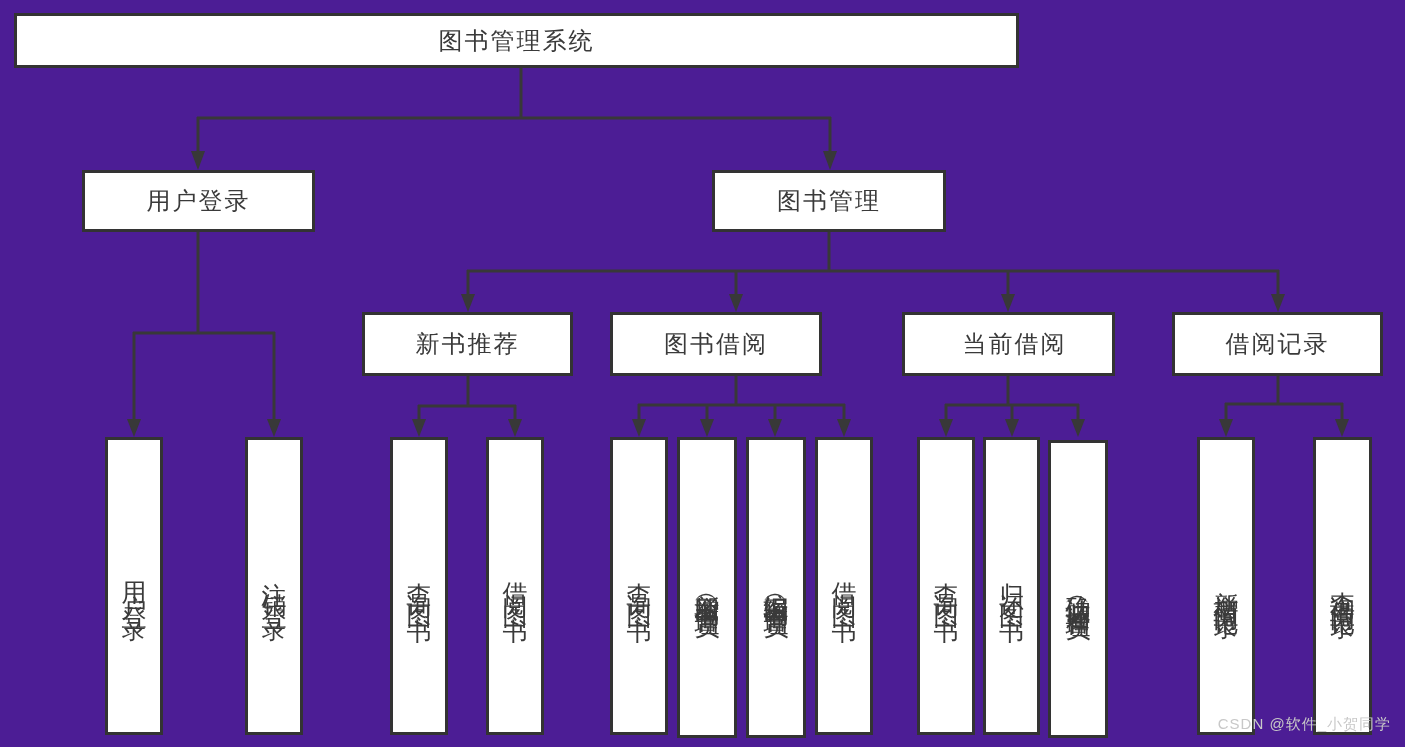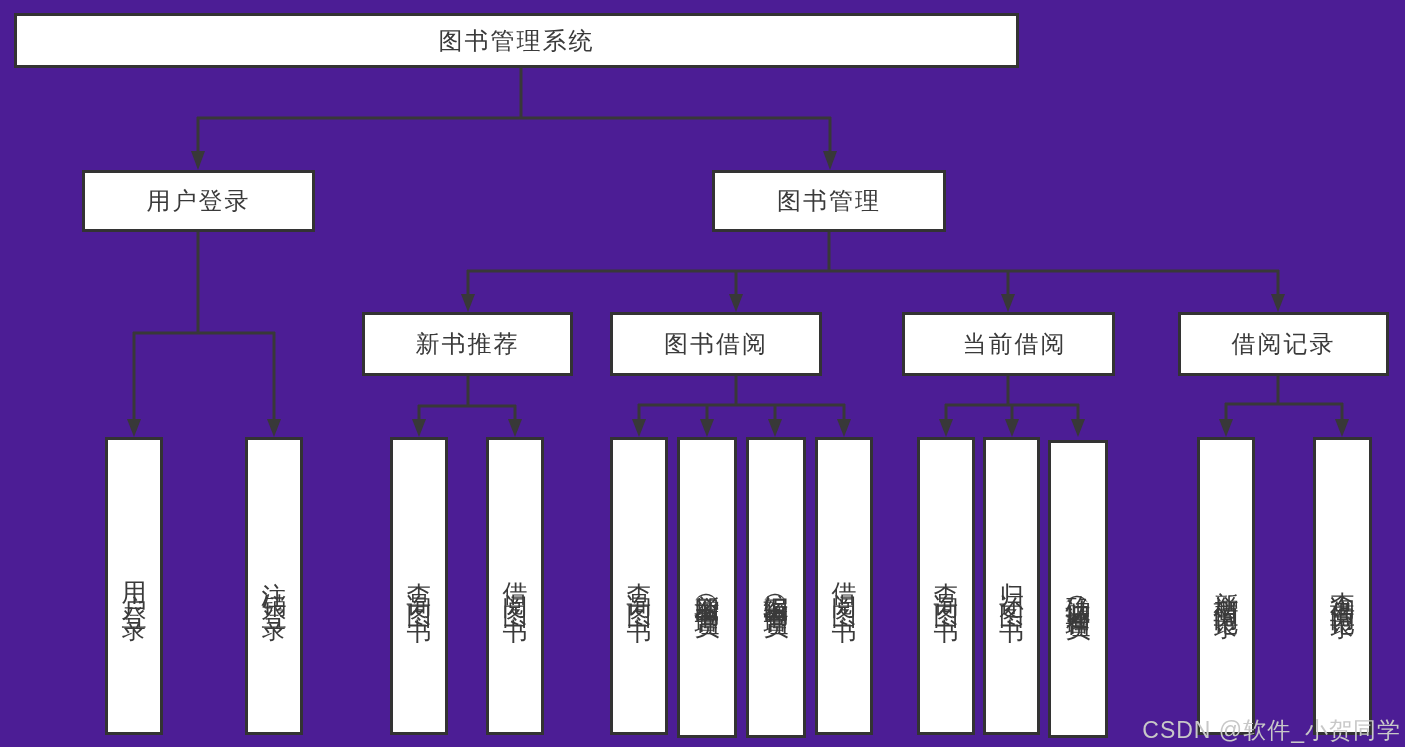--- a/index.html
+++ b/index.html
@@ -34,22 +34,22 @@
     writing-mode:vertical-rl;
     text-orientation:mixed;
     font-size:25px;
     line-height:1;
   }
   .v4{letter-spacing:12px;}
   .v6{letter-spacing:5px;}
   .v9{letter-spacing:3px;}
   .watermark{
     position:absolute;
-    top:715px;right:4px;
-    font-size:23px;
+    top:715px;right:14px;
+    font-size:15px;
     color:#c8c8c8;
     letter-spacing:1px;
     z-index:10;
     white-space:nowrap;
   }
 </style>
 </head>
 <body>
 
 <div id="stage">
@@ -131,21 +131,21 @@
   </svg>
 
   <div class="node h" style="left:14px;top:13px;width:1005px;height:55px;">图书管理系统</div>
 
   <div class="node h" style="left:82px;top:170px;width:233px;height:62px;">用户登录</div>
   <div class="node h" style="left:712px;top:170px;width:234px;height:62px;">图书管理</div>
 
   <div class="node h" style="left:362px;top:312px;width:211px;height:64px;">新书推荐</div>
   <div class="node h" style="left:610px;top:312px;width:212px;height:64px;">图书借阅</div>
   <div class="node h" style="left:902px;top:312px;width:213px;height:64px;padding-left:12px;">当前借阅</div>
-  <div class="node h" style="left:1172px;top:312px;width:211px;height:64px;margin-left:6px;">借阅记录</div>
+  <div class="node h" style="left:1172px;top:312px;width:211px;height:64px;">借阅记录</div>
 
   <div class="node v v4" style="left:105px;top:437px;width:58px;height:298px;">用户登录</div>
   <div class="node v v4" style="left:245px;top:437px;width:58px;height:298px;">注销登录</div>
 
   <div class="node v v4" style="left:390px;top:437px;width:58px;height:298px;">查询图书</div>
   <div class="node v v4" style="left:486px;top:437px;width:58px;height:298px;">借阅图书</div>
 
   <div class="node v v4" style="left:610px;top:437px;width:58px;height:298px;">查询图书</div>
   <div class="node v v9" style="left:677px;top:437px;width:60px;height:301px;">新增图书（管理员）</div>
   <div class="node v v9" style="left:746px;top:437px;width:60px;height:301px;">编辑图书（管理员）</div>

